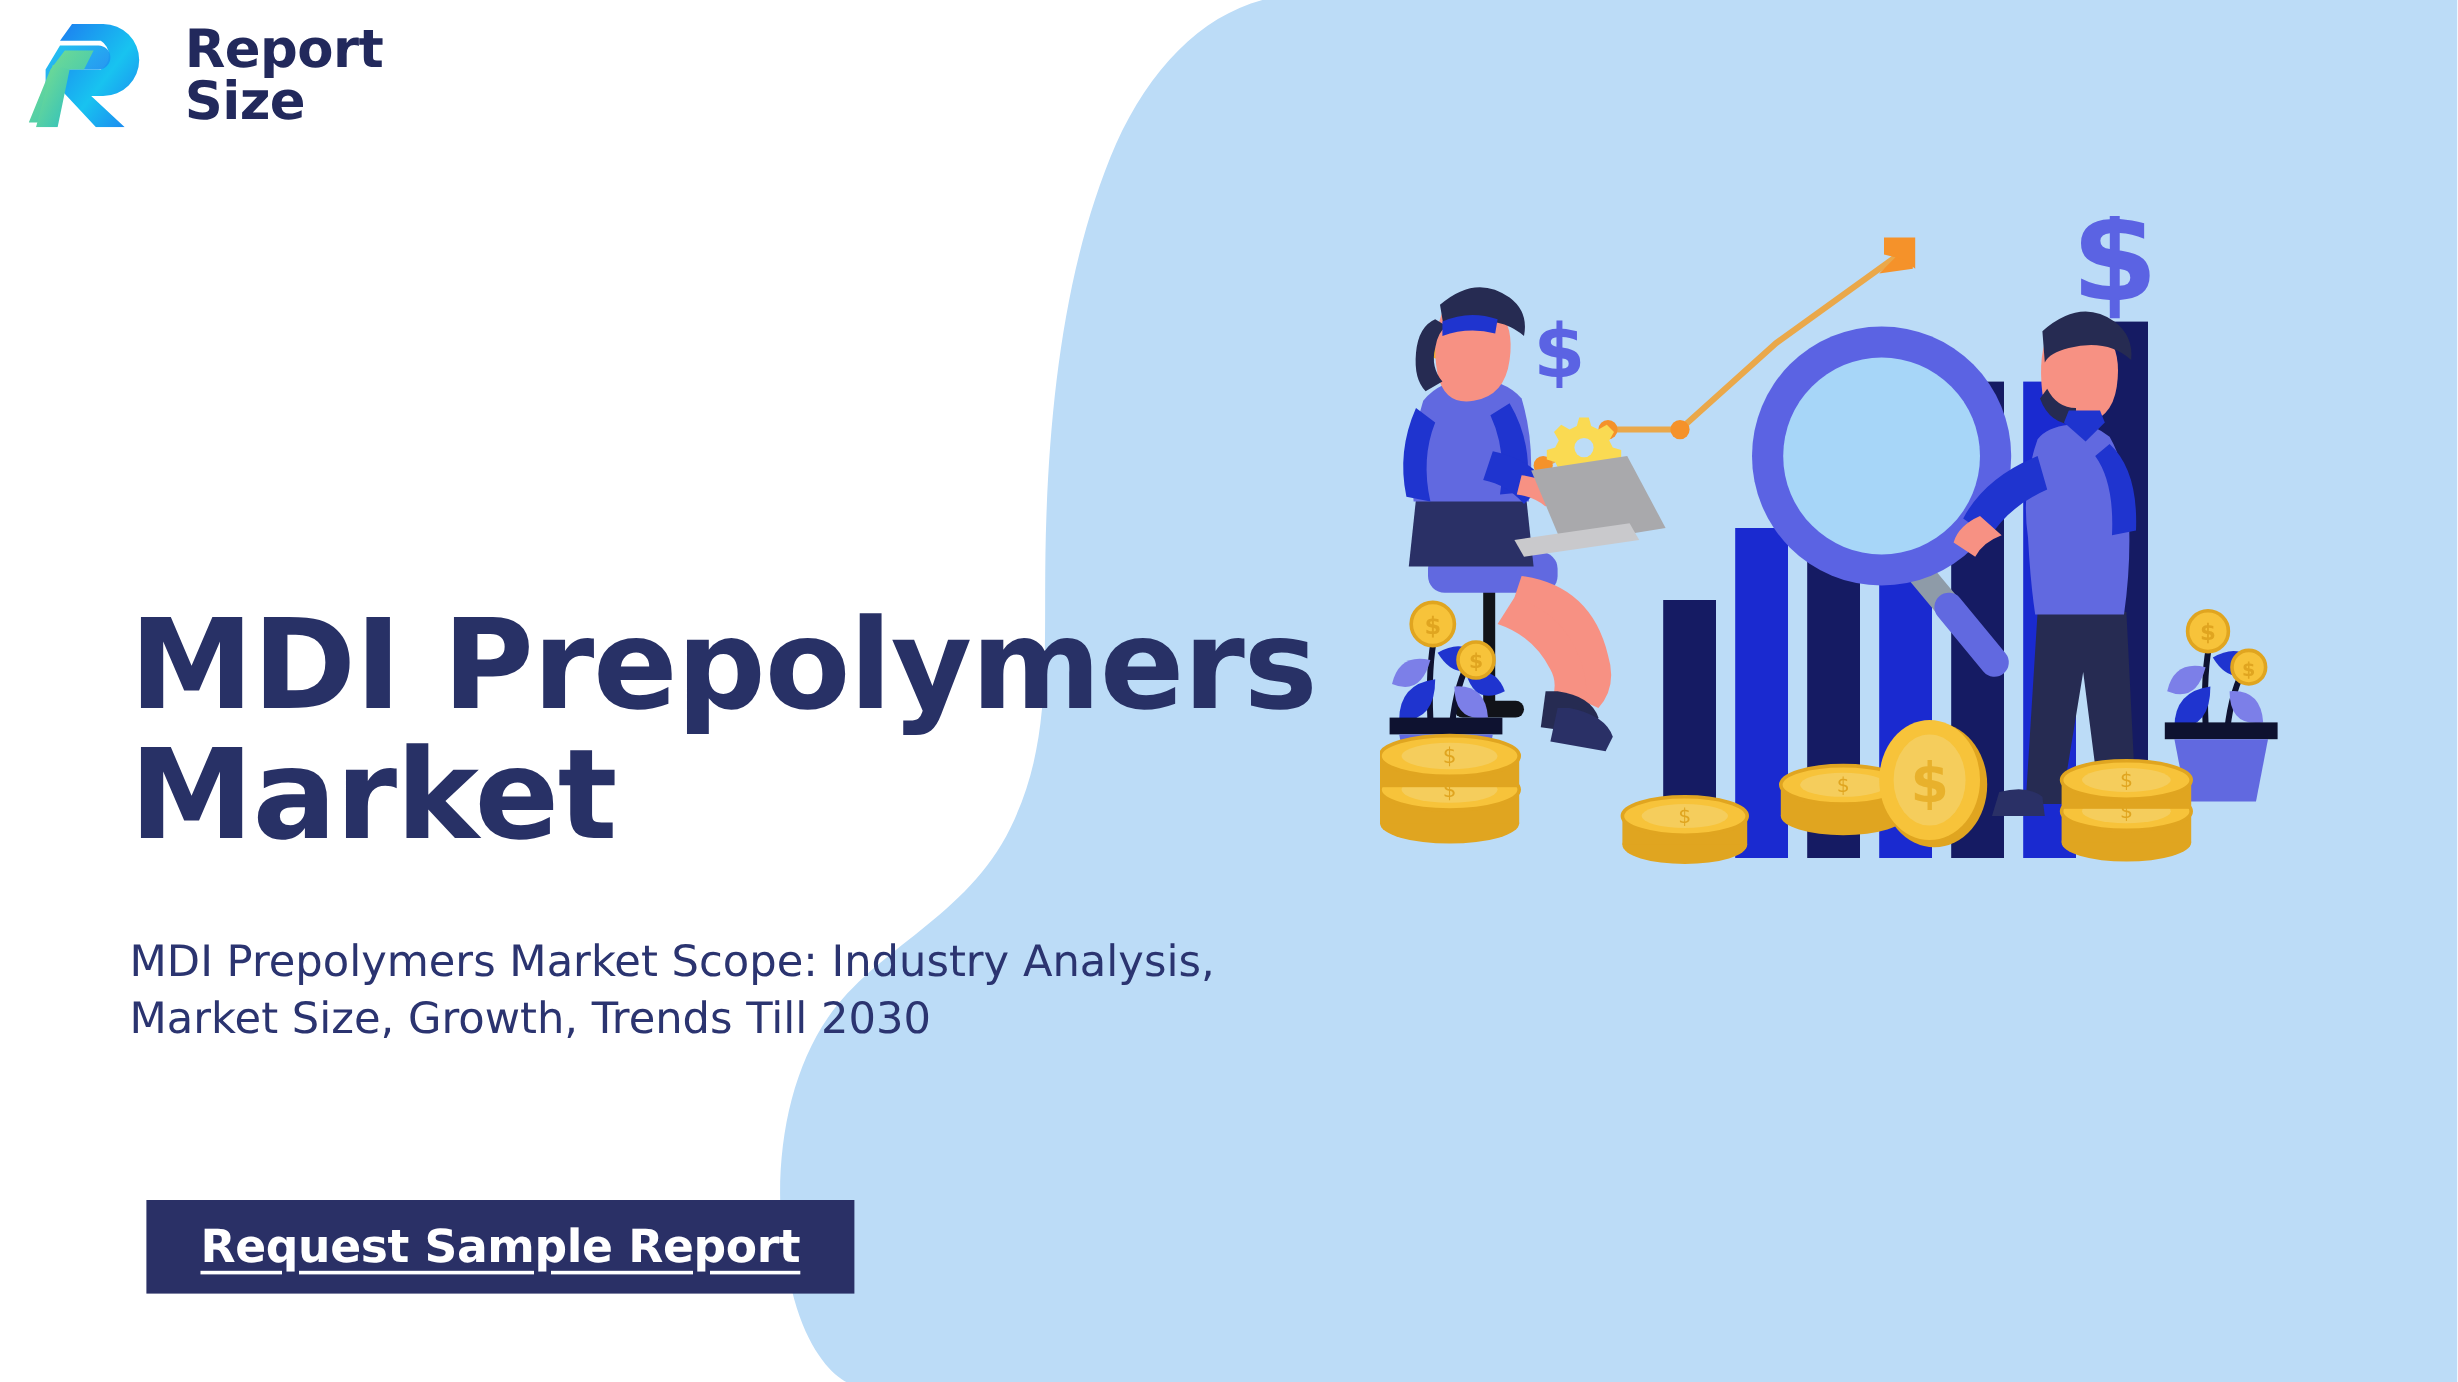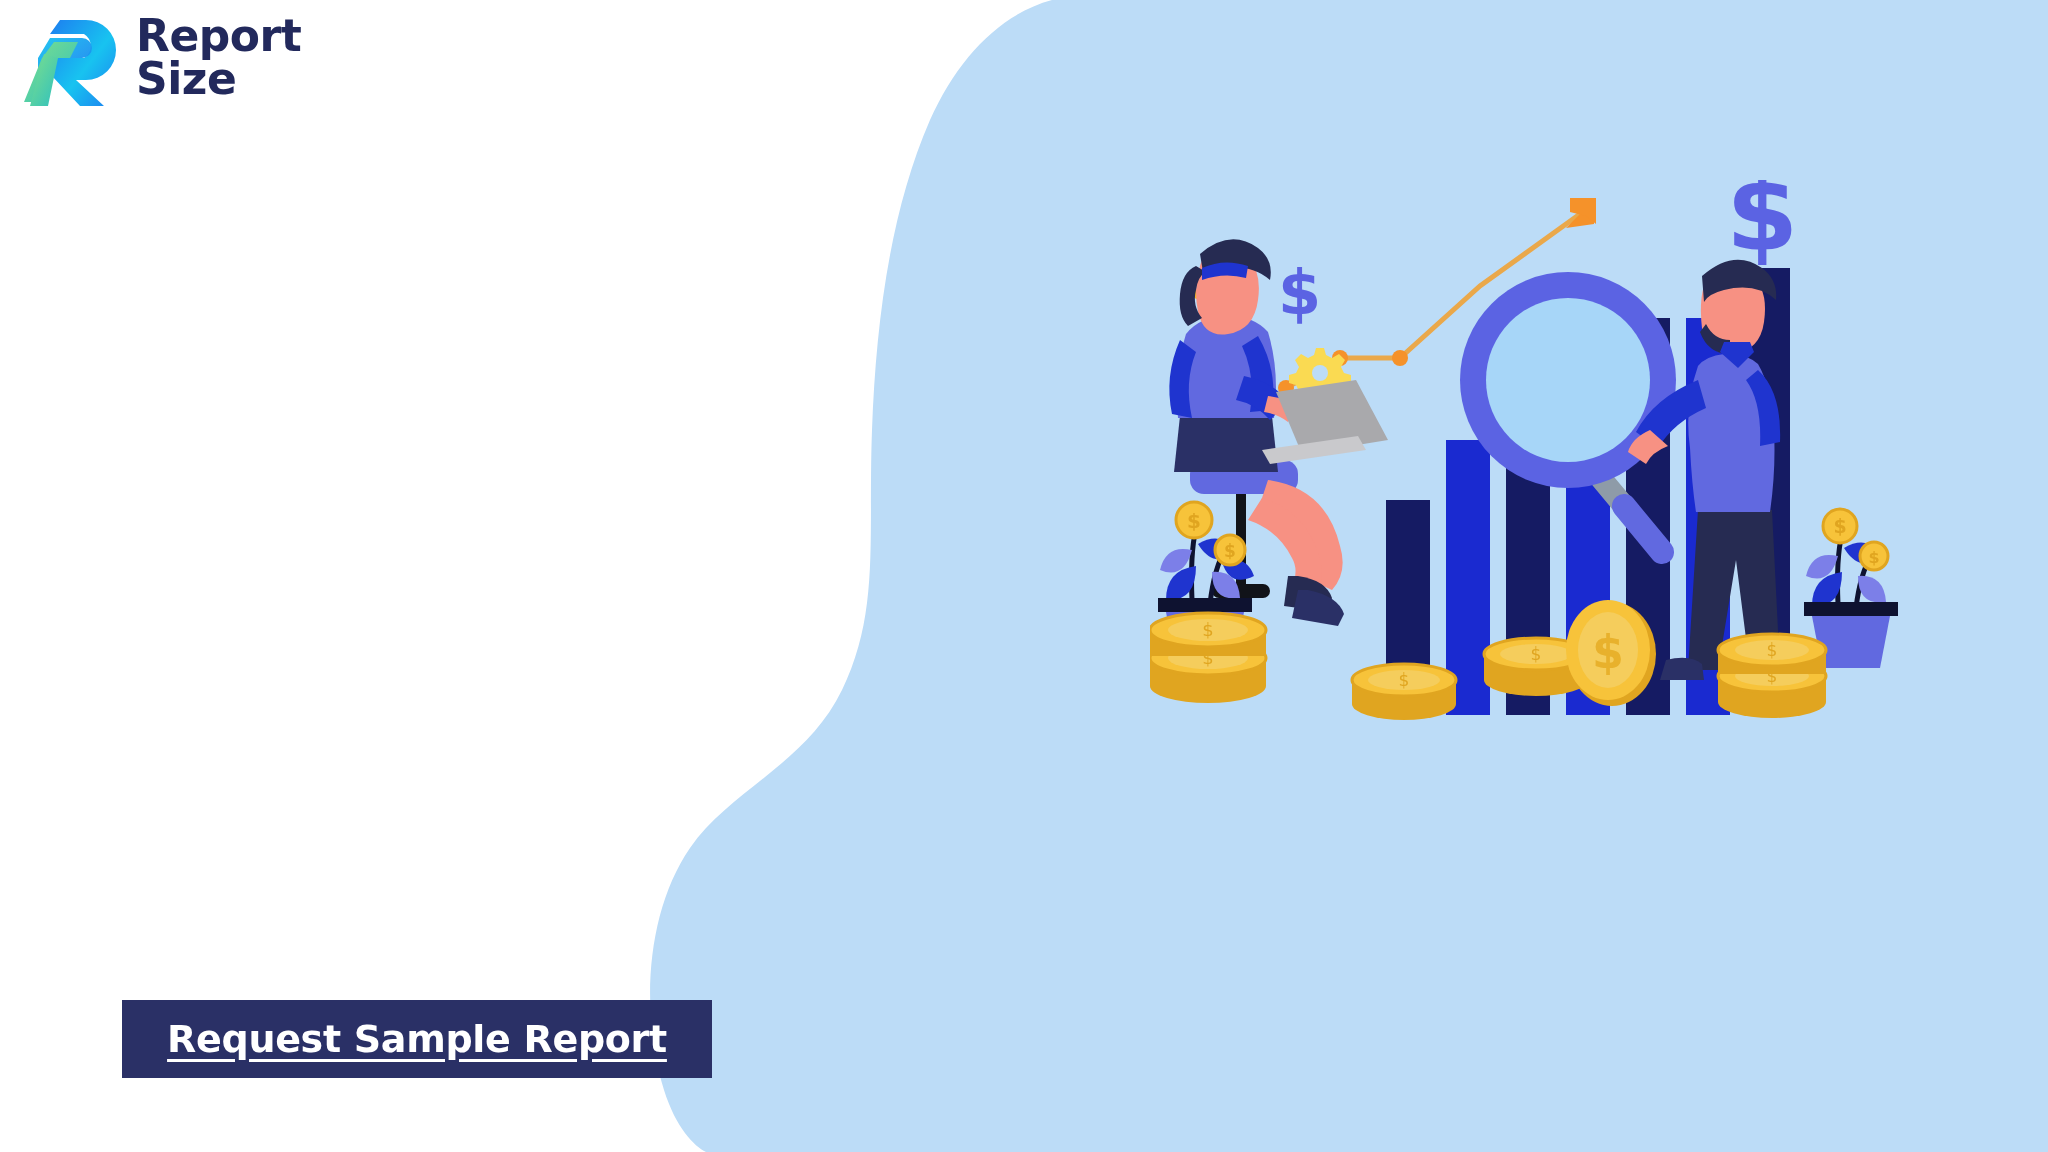--- a/index.html
+++ b/index.html
@@ -9,21 +9,21 @@
     font-family:"Liberation Sans",sans-serif;
     overflow:hidden;
     position:relative;
   }
   #root{position:relative;width:2048px;height:1152px;background:#ffffff;overflow:hidden;}
 
   
   .blob{position:absolute;inset:0;width:2048px;height:1152px;}
 
   
-  .logo{position:absolute;left:24px;top:14px;display:flex;align-items:flex-start;gap:12px;}
+  .logo{position:absolute;left:24px;top:14px;display:flex;align-items:flex-end;gap:30px;}
   .logo-mark{width:100px;height:92px;display:block;}
   .logo-text{
     display:flex;flex-direction:column;
     font-family:"DejaVu Sans",sans-serif;
     font-weight:bold;color:#22295c;
     font-size:44px;line-height:0.98;letter-spacing:-0.5px;
   }
 
   
   .hero{position:absolute;left:108px;top:500px;width:1060px;}
@@ -105,20 +105,26 @@
 
       <path d="M30 28 H54 L46 44 H22 L8 88 H0 L18 44 Z" fill="url(#gGreen)"></path>
       <path d="M20 40 L6 92 H24 L34 44 Z" fill="url(#gGreen)"></path>
     </svg>
     <div class="logo-text">
       <span>Report</span>
       <span>Size</span>
     </div>
   </div>
 
+  <div class="hero">
+    <h1>MDI Prepolymers
+Market</h1>
+    <div class="sub">MDI Prepolymers Market Scope: Industry Analysis,
+Market Size, Growth, Trends Till 2030</div>
+  </div>
 
   <button class="cta">
     <span>Request Sample Report</span>
   </button>
 
   <svg class="illus" viewBox="0 0 780 720" aria-hidden="true">
 
     <g>
       <rect x="236" y="320" width="44" height="215" fill="#151b63"></rect>
       <rect x="296" y="260" width="44" height="275" fill="#1a2ad0"></rect>

